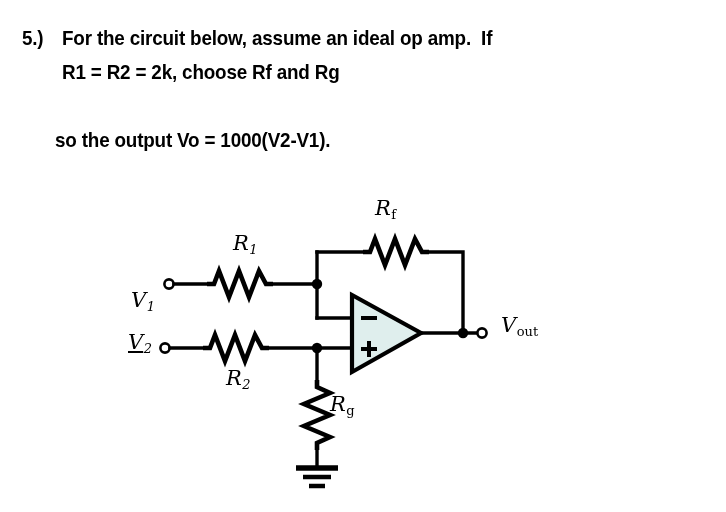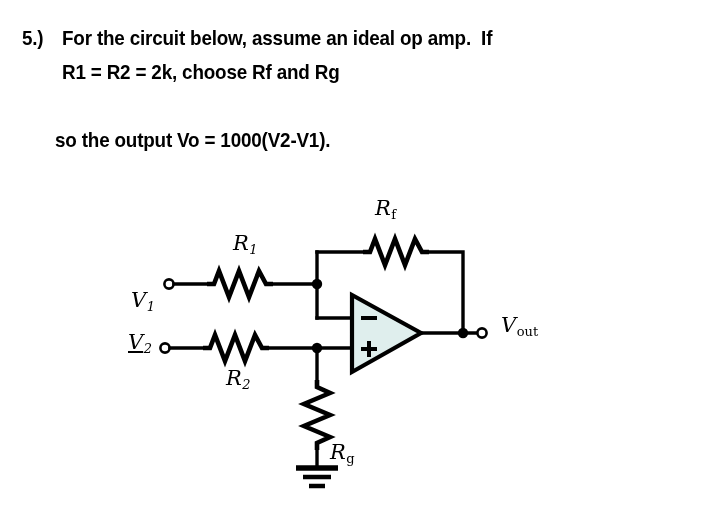--- a/index.html
+++ b/index.html
@@ -55,21 +55,21 @@
     font-family:"DejaVu Serif","Liberation Serif",serif;
     vertical-align:-0.28em;
     margin-left:0.5px;
   }
   .mlabel sub.ital{font-style:italic;}
   #lbl-v1{left:131px;top:276px;margin-top:14px;}
   #lbl-v2{left:128px;top:332px;text-decoration:underline;}
   #lbl-r1{left:233px;top:233px;text-align:right;}
   #lbl-r2{left:226px;top:368px;}
   #lbl-rf{left:375px;top:198px;}
-  #lbl-rg{left:330px;top:394px;margin-top:48px;}
+  #lbl-rg{left:330px;top:394px;}
   #lbl-vout{left:501px;top:315px;}
 </style>
 </head>
 <body>
 
 <div id="page">
 
   <div class="stmt" id="stmt-num">5.)</div>
   <div class="stmt" id="stmt-l1">For the circuit below, assume an ideal op amp.  If</div>
   <div class="stmt" id="stmt-l2">R1 = R2 = 2k, choose Rf and Rg</div>

